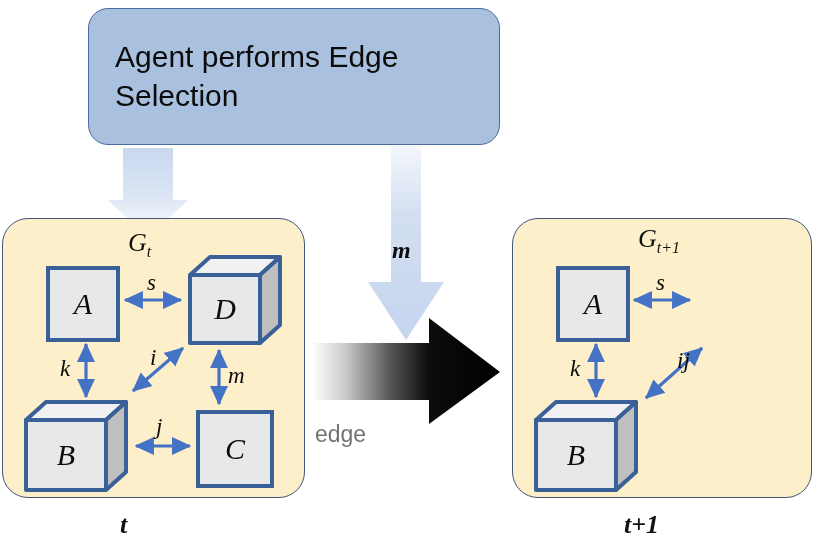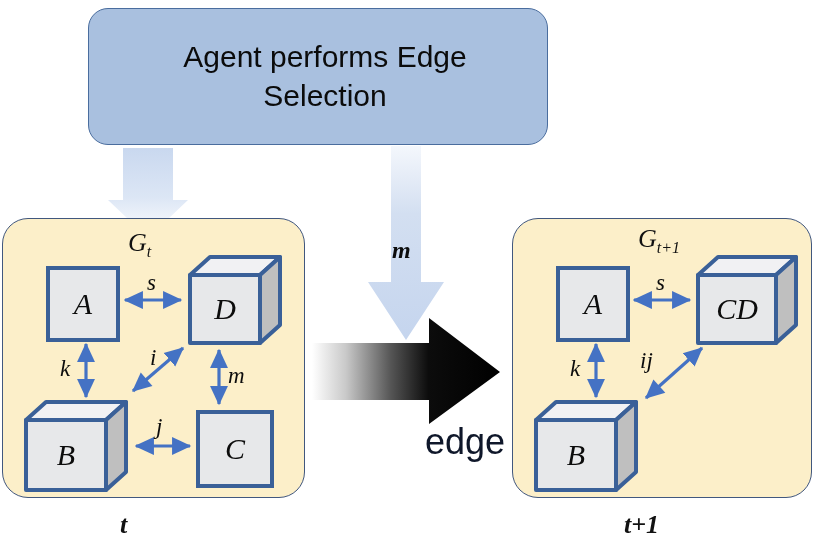--- a/index.html
+++ b/index.html
@@ -24,31 +24,30 @@
     left: 0; top: 0;
     width: 814px;
     height: 557px;
     overflow: visible;
   }
   
   #agent-box {
     position: absolute;
     left: 88px;
     top: 8px;
-    width: 460px;
+    width: 412px;
     height: 137px;
     background: #A9C0DF;
     border: 1.5px solid #4A6D9E;
     border-radius: 20px;
     box-sizing: border-box;
     display: flex;
     align-items: center;
     justify-content: center;
-    text-align: center;
-    padding-left: 14px;
+    text-align: left;
   }
   #agent-box .txt {
     font-size: 30px;
     line-height: 1.28;
     color: #0b0b0b;
     font-family: "Liberation Sans", sans-serif;
     padding: 0 26px;
   }
   
   .panel {
@@ -130,25 +129,25 @@
     font-style: italic;
     font-weight: bold;
     font-size: 24px;
     color: #0c0c0c;
   }
   #contraction-label {
     position: absolute;
     left: 315px;
     top: 420px;
     width: 190px;
-    text-align: right;
+    text-align: left;
     font-family: "Liberation Sans", sans-serif;
-    font-size: 36px;
+    font-size: 23px;
     line-height: 1.22;
-    color: #0f172a;
+    color: #737373;
   }
 </style>
 </head>
 <body>
 
 <div id="stage">
 
   <svg class="layer" viewBox="0 0 814 557">
     <defs>
       <linearGradient id="upGrad" x1="0" y1="1" x2="0" y2="0">
@@ -265,41 +264,33 @@
     <line x1="596" y1="344" x2="596" y2="397" stroke="#4472C4" stroke-width="3.2" marker-start="url(#atR)" marker-end="url(#ahR)"></line>
 
     <line x1="646" y1="398" x2="702" y2="348" stroke="#4472C4" stroke-width="3.2" marker-start="url(#atR)" marker-end="url(#ahR)"></line>
   </svg>
 
   <div class="node" style="left:556px; top:266px; width:74px; height:76px;">
     <div class="flat" style="left:0; top:0; width:74px; height:76px;"></div>
     <div class="face-label" style="left:0; top:0; width:74px; height:76px;">A</div>
   </div>
 
-  <div class="node" style="left:694px; top:253px; width:106px; height:95px;">
-    <svg width="106" height="95" viewBox="0 0 106 95">
-      <polygon points="4,22 24,4 102,4 82,22" fill="#F1F1F3" stroke="#3A6098" stroke-width="4" stroke-linejoin="round"></polygon>
-      <polygon points="82,22 102,4 102,72 82,90" fill="#BFBFBF" stroke="#3A6098" stroke-width="4" stroke-linejoin="round"></polygon>
-      <rect x="4" y="22" width="78" height="68" fill="#E7E8EA" stroke="#3A6098" stroke-width="4" stroke-linejoin="round"></rect>
-    </svg>
-    <div class="face-label" style="left:4px; top:22px; width:78px; height:68px;">CD</div>
-  </div>
 
   <div class="node" style="left:532px; top:398px; width:110px; height:100px;">
     <svg width="110" height="100" viewBox="0 0 110 100">
       <polygon points="4,22 24,4 104,4 84,22" fill="#F1F1F3" stroke="#3A6098" stroke-width="4" stroke-linejoin="round"></polygon>
       <polygon points="84,22 104,4 104,74 84,92" fill="#BFBFBF" stroke="#3A6098" stroke-width="4" stroke-linejoin="round"></polygon>
       <rect x="4" y="22" width="80" height="70" fill="#E7E8EA" stroke="#3A6098" stroke-width="4" stroke-linejoin="round"></rect>
     </svg>
     <div class="face-label" style="left:4px; top:22px; width:80px; height:70px;">B</div>
   </div>
 
   <div class="edge-label" style="left:656px; top:270px;">s</div>
   <div class="edge-label" style="left:570px; top:356px;">k</div>
-  <div class="edge-label" style="left:640px; top:348px;">ij</div>
+  <div class="edge-label" style="left:677px; top:348px;">ij</div>
 
   <div class="step-label" id="step-right">t+1</div>
 
   <div id="m-label">m</div>
 
   <div id="contraction-label">
     <div>edge</div>
   </div>
 
 </div>

